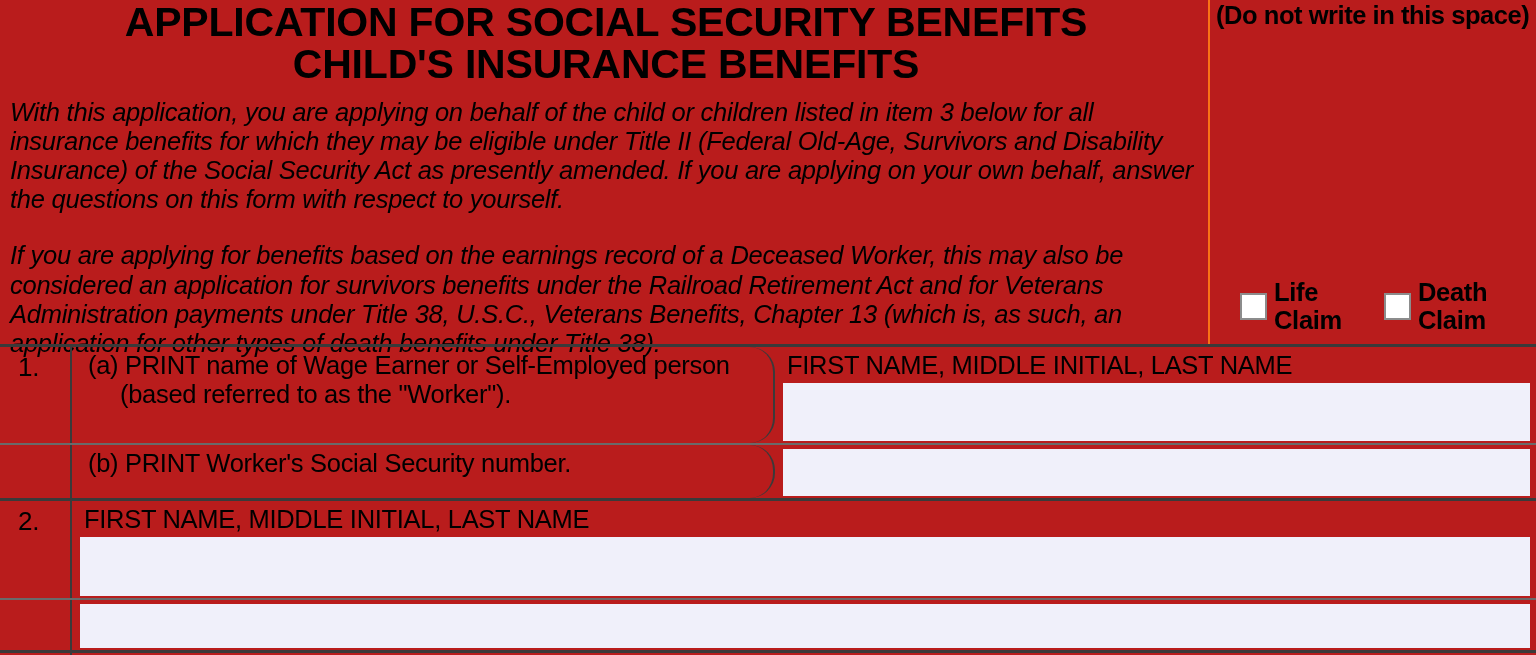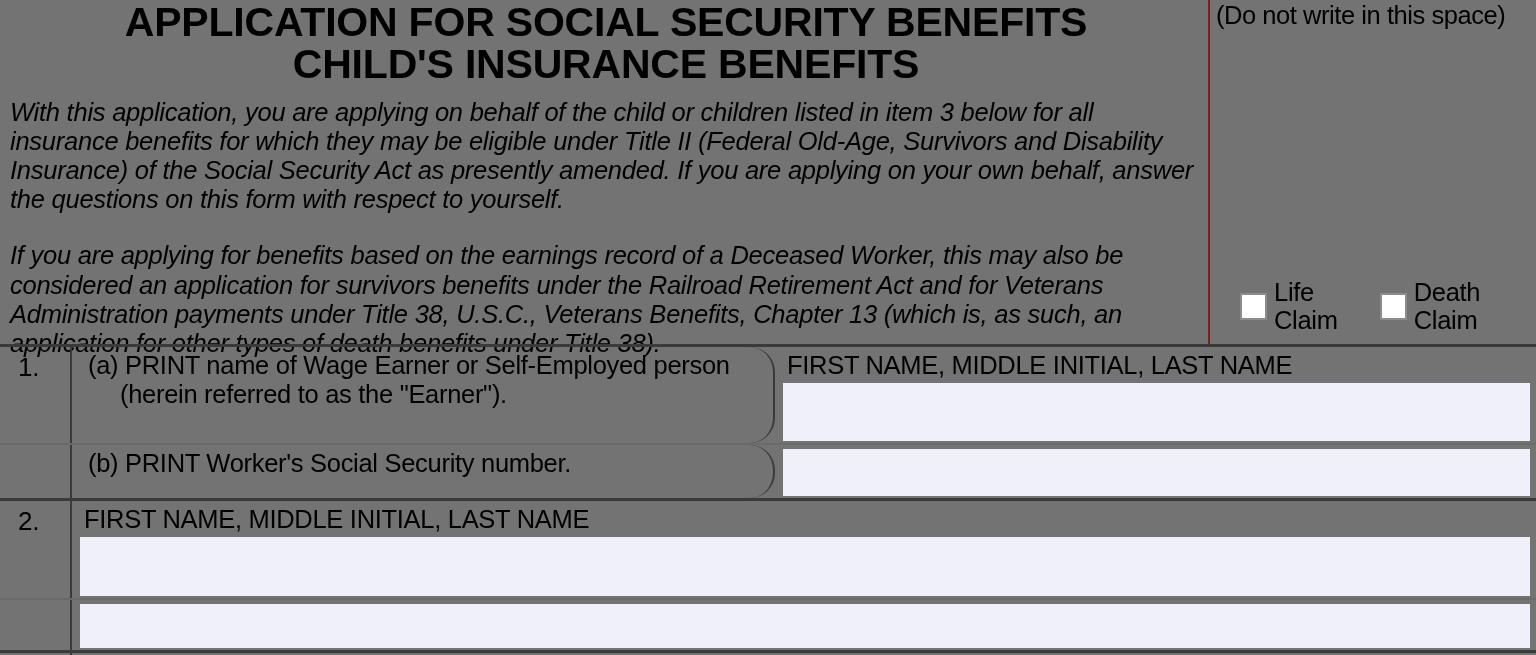--- a/index.html
+++ b/index.html
@@ -11,21 +11,21 @@
   body {
     font-family: "Liberation Sans", sans-serif;
     color: #000000;
     -webkit-font-smoothing: antialiased;
   }
 
   .page {
     position: relative;
     width: 1536px;
     height: 655px;
-    background: #737373;
+    background: #b91c1c;
     overflow: hidden;
     box-sizing: border-box;
   }
 
   
   .top-section {
     position: absolute;
     left: 0;
     top: 0;
     width: 1536px;
@@ -72,21 +72,22 @@
   }
 
   
   .donotwrite-col {
     position: absolute;
     left: 1208px;
     top: 0;
     width: 328px;
     height: 344px;
     box-sizing: border-box;
-    border-left: 2px solid #7f1d1d;
+    border-left: 2px solid #f97316;
+    font-weight: bold;
   }
   .donotwrite-label {
     position: absolute;
     left: 6px;
     top: 1px;
     font-size: 25.5px;
     line-height: 1.12;
     letter-spacing: -0.45px;
     white-space: nowrap;
   }
@@ -267,21 +268,21 @@
       </div>
     </div>
   </div>
 
   <div class="items-table">
 
     <div class="item-row row-1a">
       <div class="num-cell bordered-right">1.</div>
       <div class="label-cell">
         <span>(a) PRINT name of Wage Earner or Self-Employed person</span>
-        <span class="indent">(herein referred to as the "Earner").</span>
+        <span class="indent">(based referred to as the "Worker").</span>
       </div>
       <div class="answer-cell">
         <div class="answer-hint">FIRST NAME, MIDDLE INITIAL, LAST NAME</div>
         <div class="answer-field"></div>
       </div>
     </div>
 
     <div class="item-row row-1b">
       <div class="num-cell bordered-right"></div>
       <div class="label-cell">

